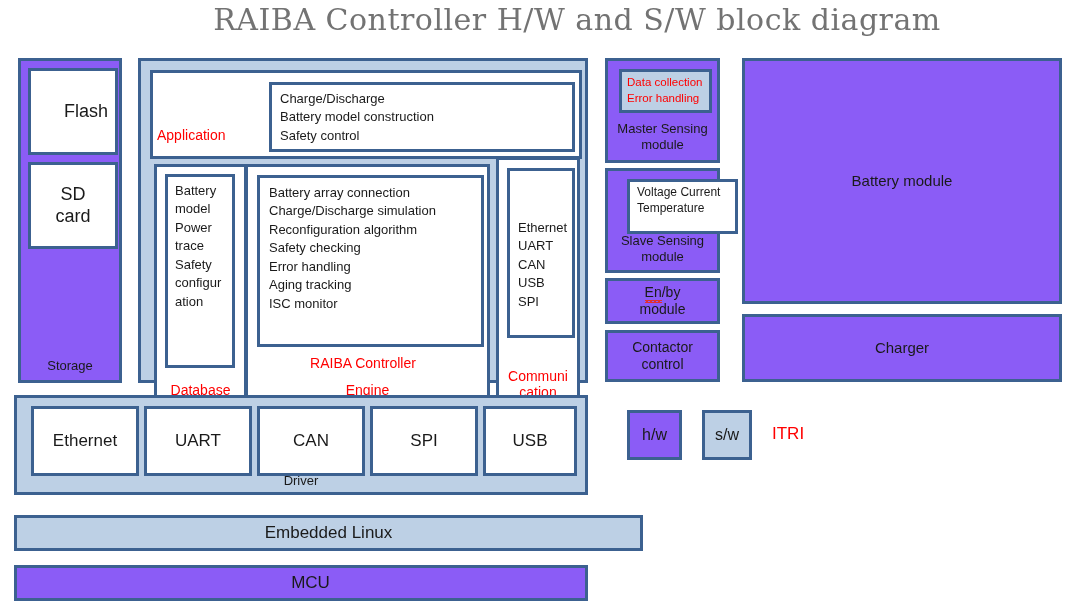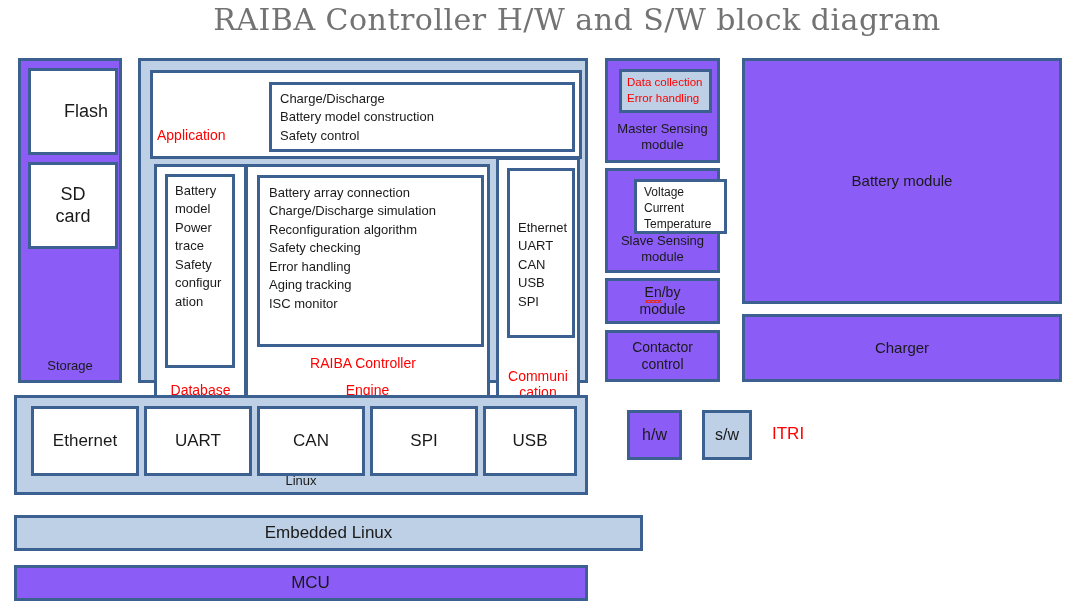--- a/index.html
+++ b/index.html
@@ -168,42 +168,42 @@
   </div>
   <div class="blk white" style="left:240px; top:8px; width:108px; height:70px; font-size:17px;">
     <span>CAN</span>
   </div>
   <div class="blk white" style="left:353px; top:8px; width:108px; height:70px; font-size:17px;">
     <span>SPI</span>
   </div>
   <div class="blk white" style="left:466px; top:8px; width:94px; height:70px; font-size:17px;">
     <span>USB</span>
   </div>
-  <div class="cap" style="bottom:4px;">Linux</div>
+  <div class="cap" style="bottom:4px;">Driver</div>
 </div>
 
 <div class="blk sw" style="left:14px; top:515px; width:629px; height:36px; font-size:17px;">
   <span>Embedded Linux</span>
 </div>
 
 <div class="blk hw" style="left:14px; top:565px; width:574px; height:36px; font-size:17px;padding-left:19px;">
   <span>MCU</span>
 </div>
 
 <div class="blk hw cap-host" style="left:605px; top:58px; width:115px; height:105px;">
   <div class="blk sw" style="left:11px; top:8px; width:93px; height:44px; display:block; padding:3px 0 0 5px; text-align:left; font-size:11.5px; line-height:1.35;">
     <span class="ln red">Data collection</span>
     <span class="ln red">Error handling</span>
   </div>
   <div class="cap" style="bottom:8px; white-space:pre-line;">Master Sensing
 module</div>
 </div>
 
 <div class="blk hw cap-host" style="left:605px; top:168px; width:115px; height:105px;">
-  <div class="blk white" style="left:26px; top:8px; width:93px; height:55px; display:block; padding:3px 16px 0 7px; text-align:left; font-size:12px; line-height:1.33;">
+  <div class="blk white" style="left:19px; top:8px; width:111px; height:55px; display:block; padding:3px 0 0 7px; text-align:left; font-size:12px; line-height:1.33;">
     <span class="ln">Voltage</span>
     <span class="ln">Current</span>
     <span class="ln">Temperature</span>
   </div>
   <div class="cap" style="bottom:6px; white-space:pre-line;">Slave Sensing
 module</div>
 </div>
 
 <div class="blk hw" style="left:605px; top:278px; width:115px; height:46px; font-size:14px;">
   <span style="white-space:pre-line;"><span class="squiggle">En</span><span>/by

